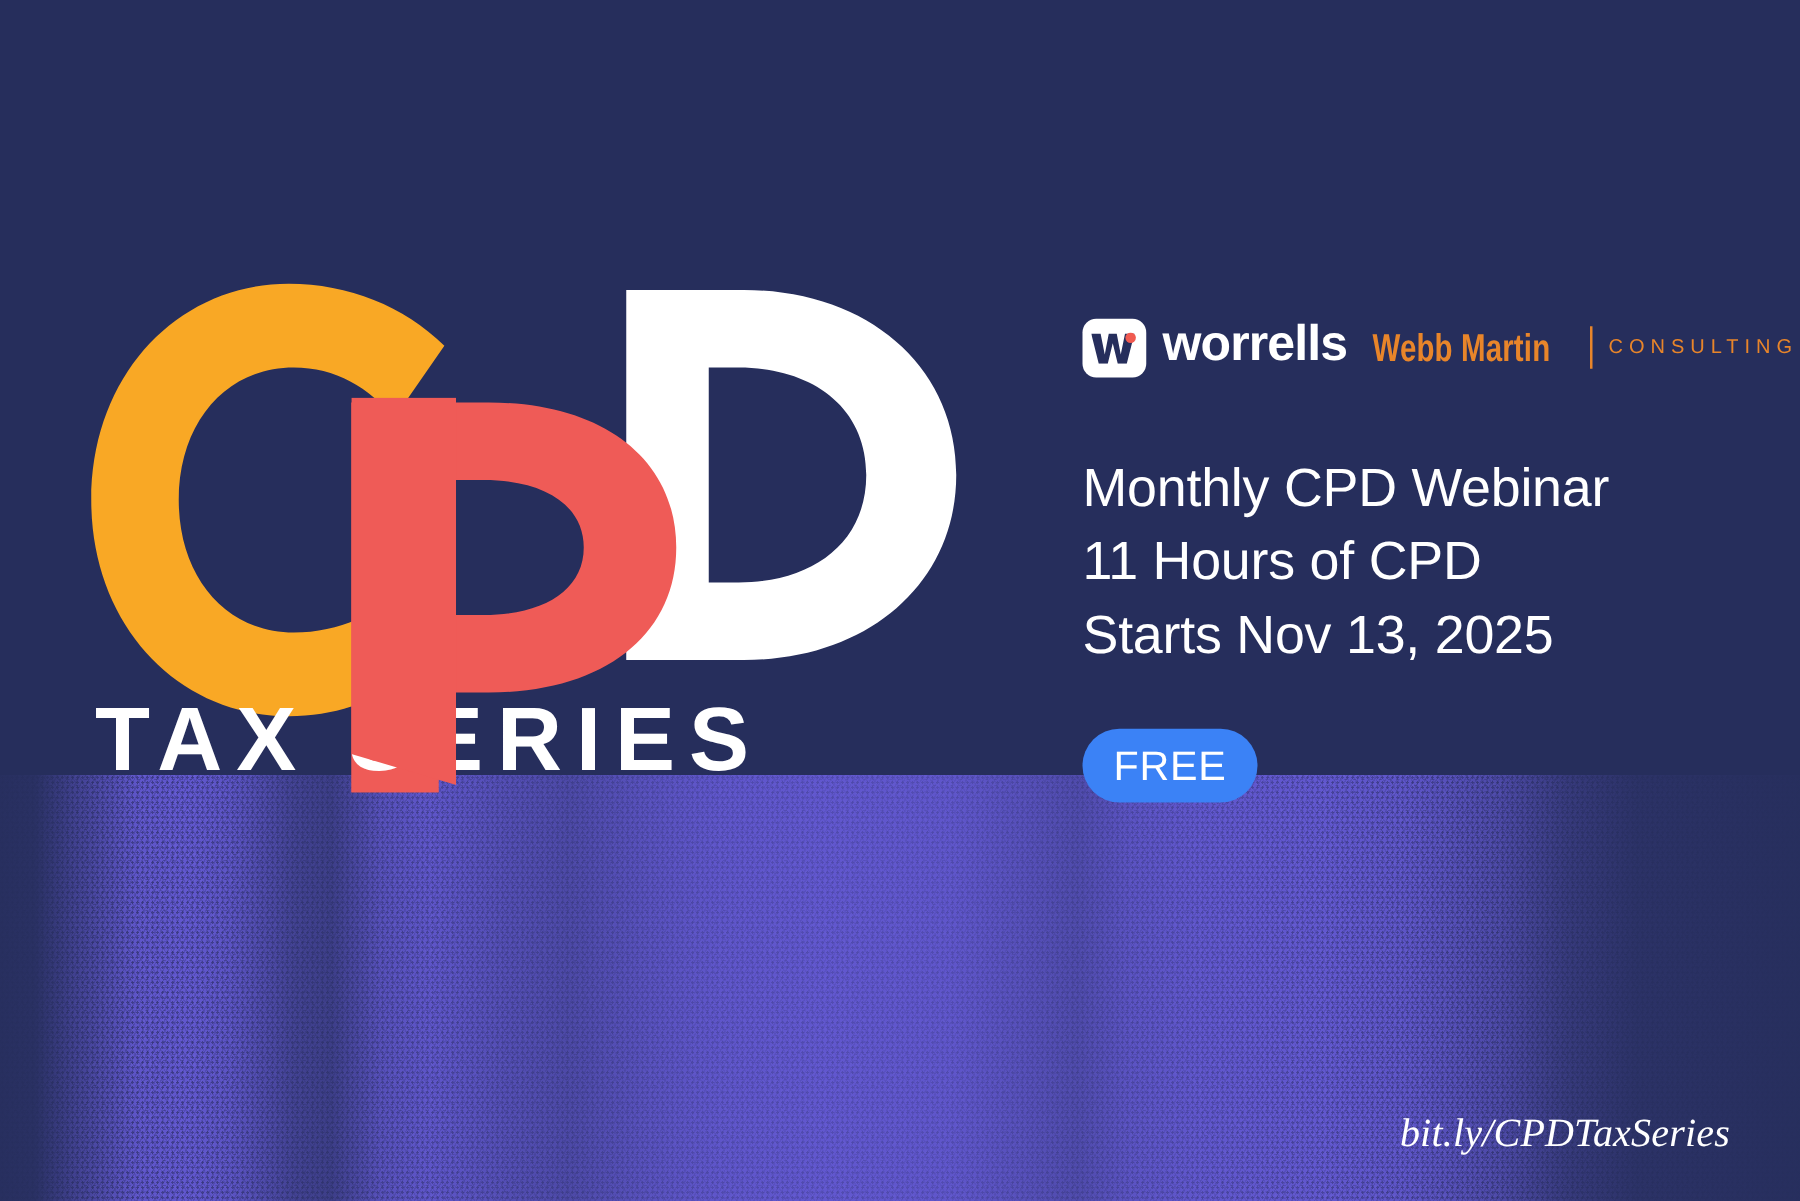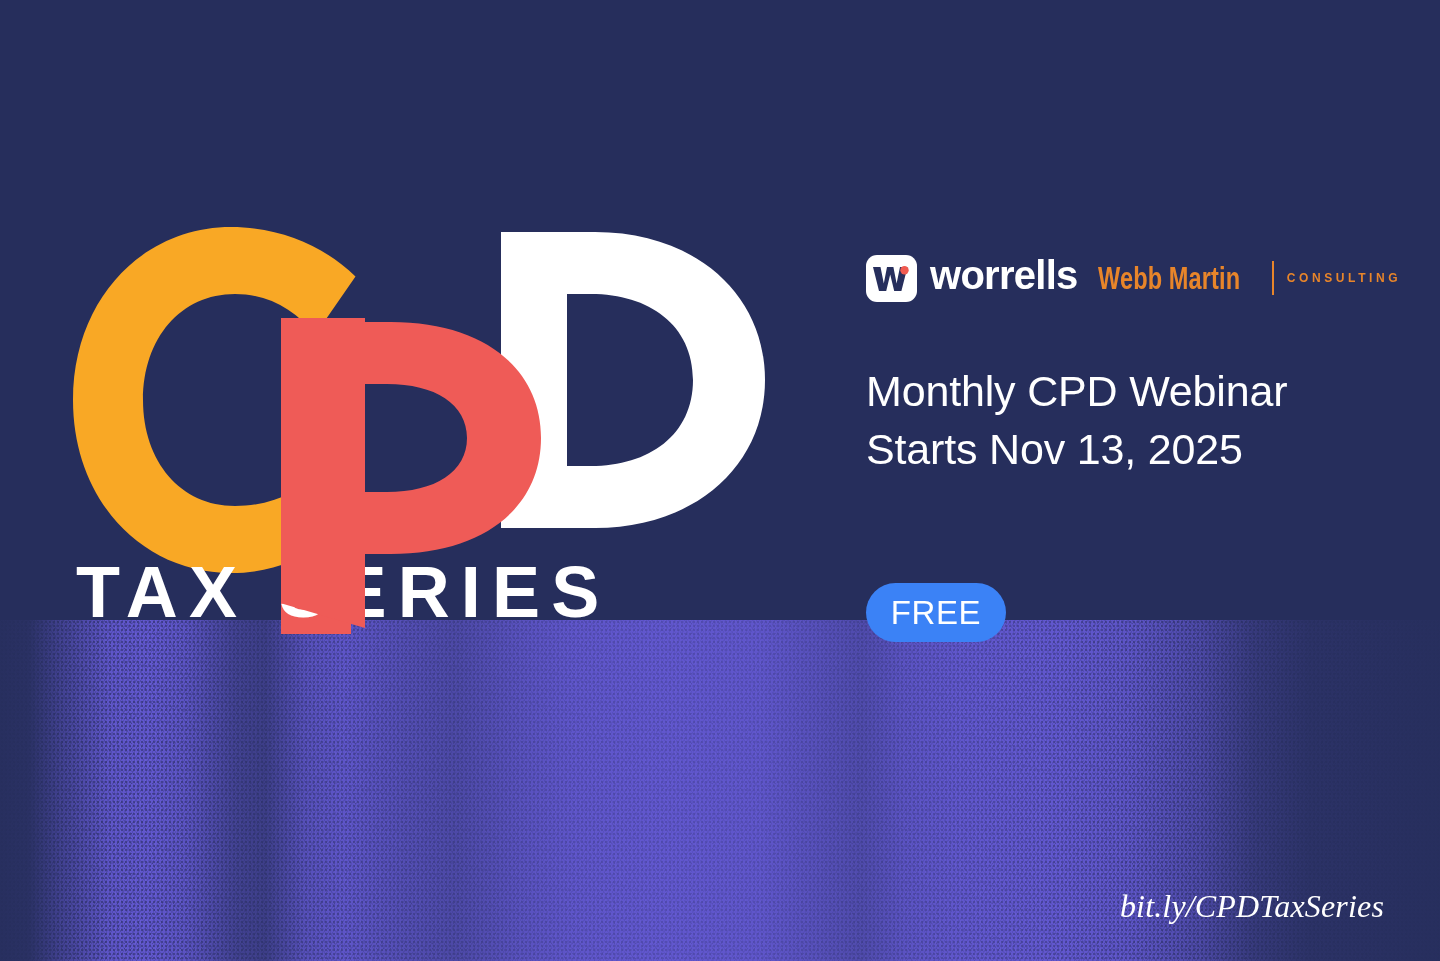--- a/index.html
+++ b/index.html
@@ -204,22 +204,22 @@
   }
   .wm-divider {
     width: 2px;
     height: 34px;
     background: #e8852a;
     margin-left: -26px;
     flex: 0 0 auto;
   }
   .wm-consulting {
     color: #e8852a;
-    font-size: 12px;
-    font-weight: 700;
+    font-size: 16px;
+    font-weight: 400;
     letter-spacing: 0.30em;
     line-height: 1;
     white-space: nowrap;
     font-family: "Liberation Sans", sans-serif;
   }
 
   .headline {
     margin-top: 58px;
     color: #ffffff;
     font-size: 43px;
@@ -346,20 +346,21 @@
       <div class="wm-lockup">
         <div class="wm-name">Webb Martin</div>
         <div class="wm-divider"></div>
         <div class="wm-consulting">CONSULTING</div>
       </div>
 
     </div>
 
     <div class="headline">
       <div>Monthly CPD Webinar</div>
+      <div>11 Hours of CPD</div>
       <div>Starts Nov 13, 2025</div>
     </div>
 
   </div>
 
   <div class="free-badge">FREE</div>
 
   <div class="bitly">bit.ly/CPDTaxSeries</div>
 
 </div>

